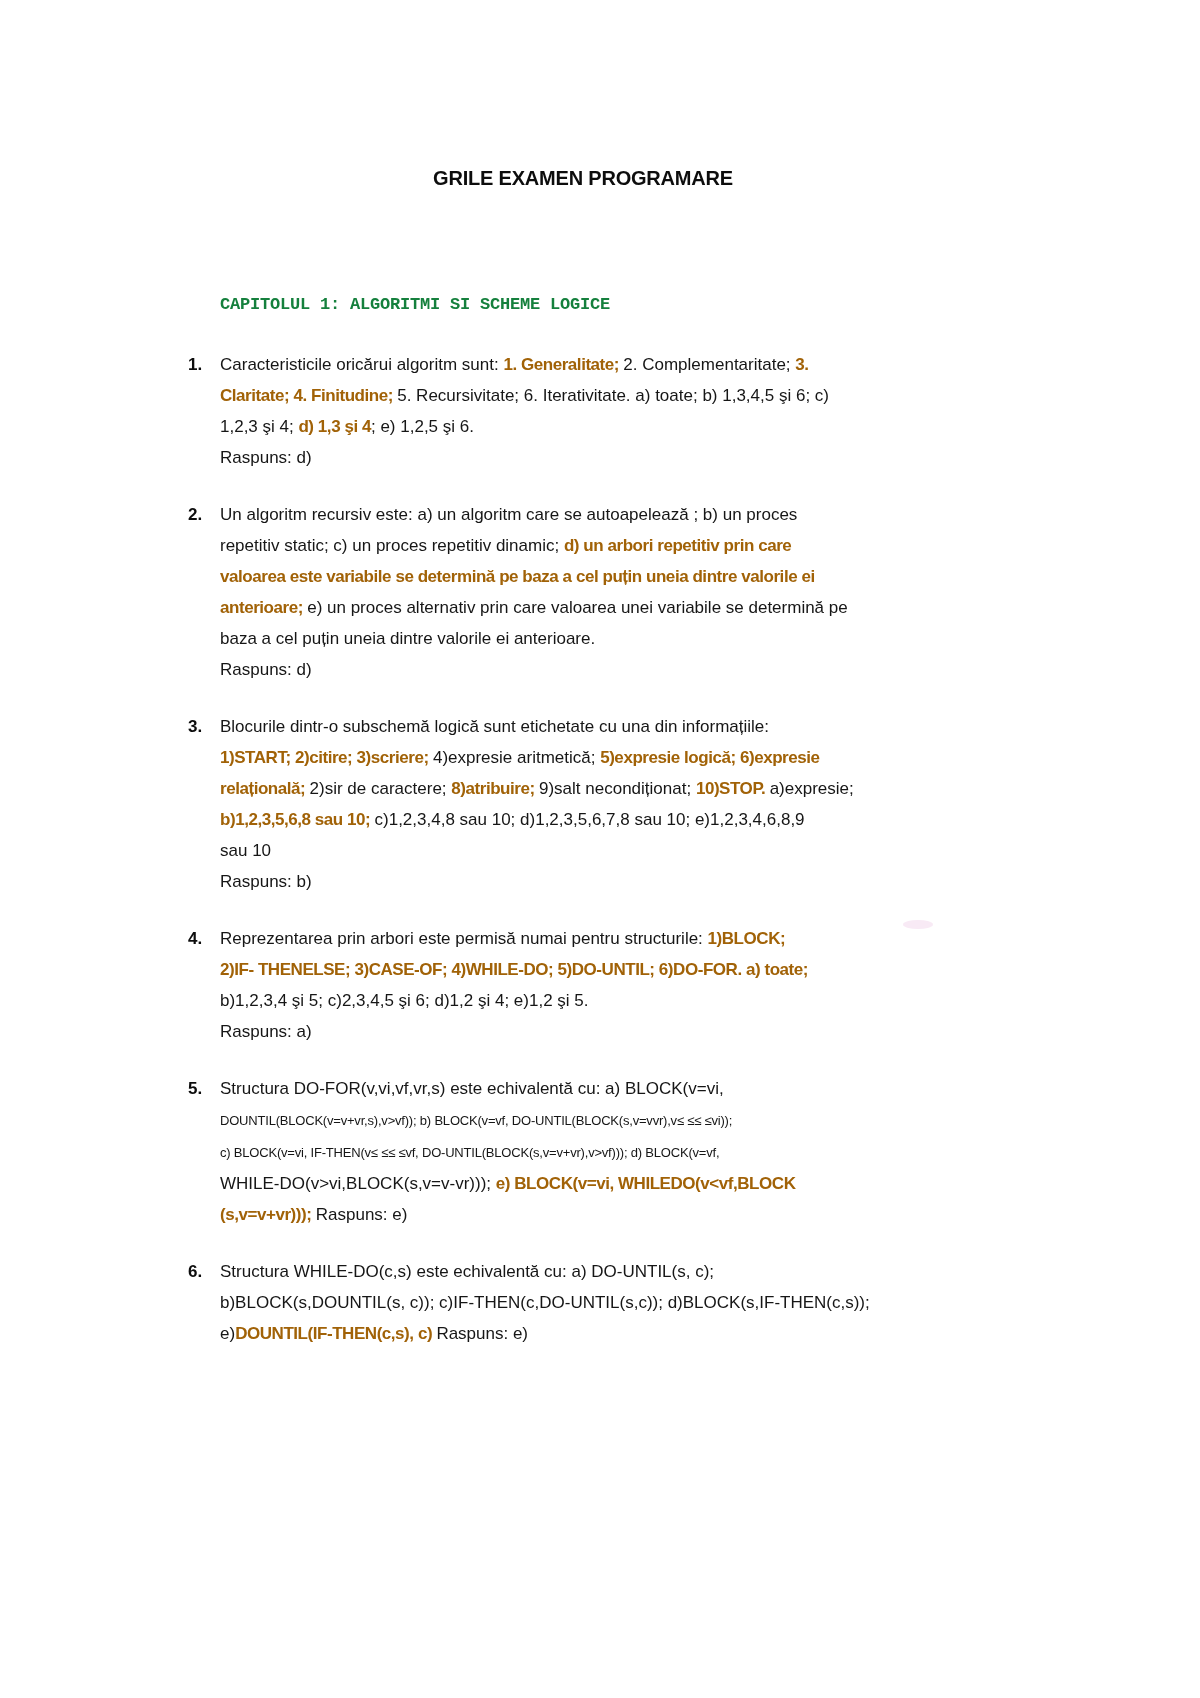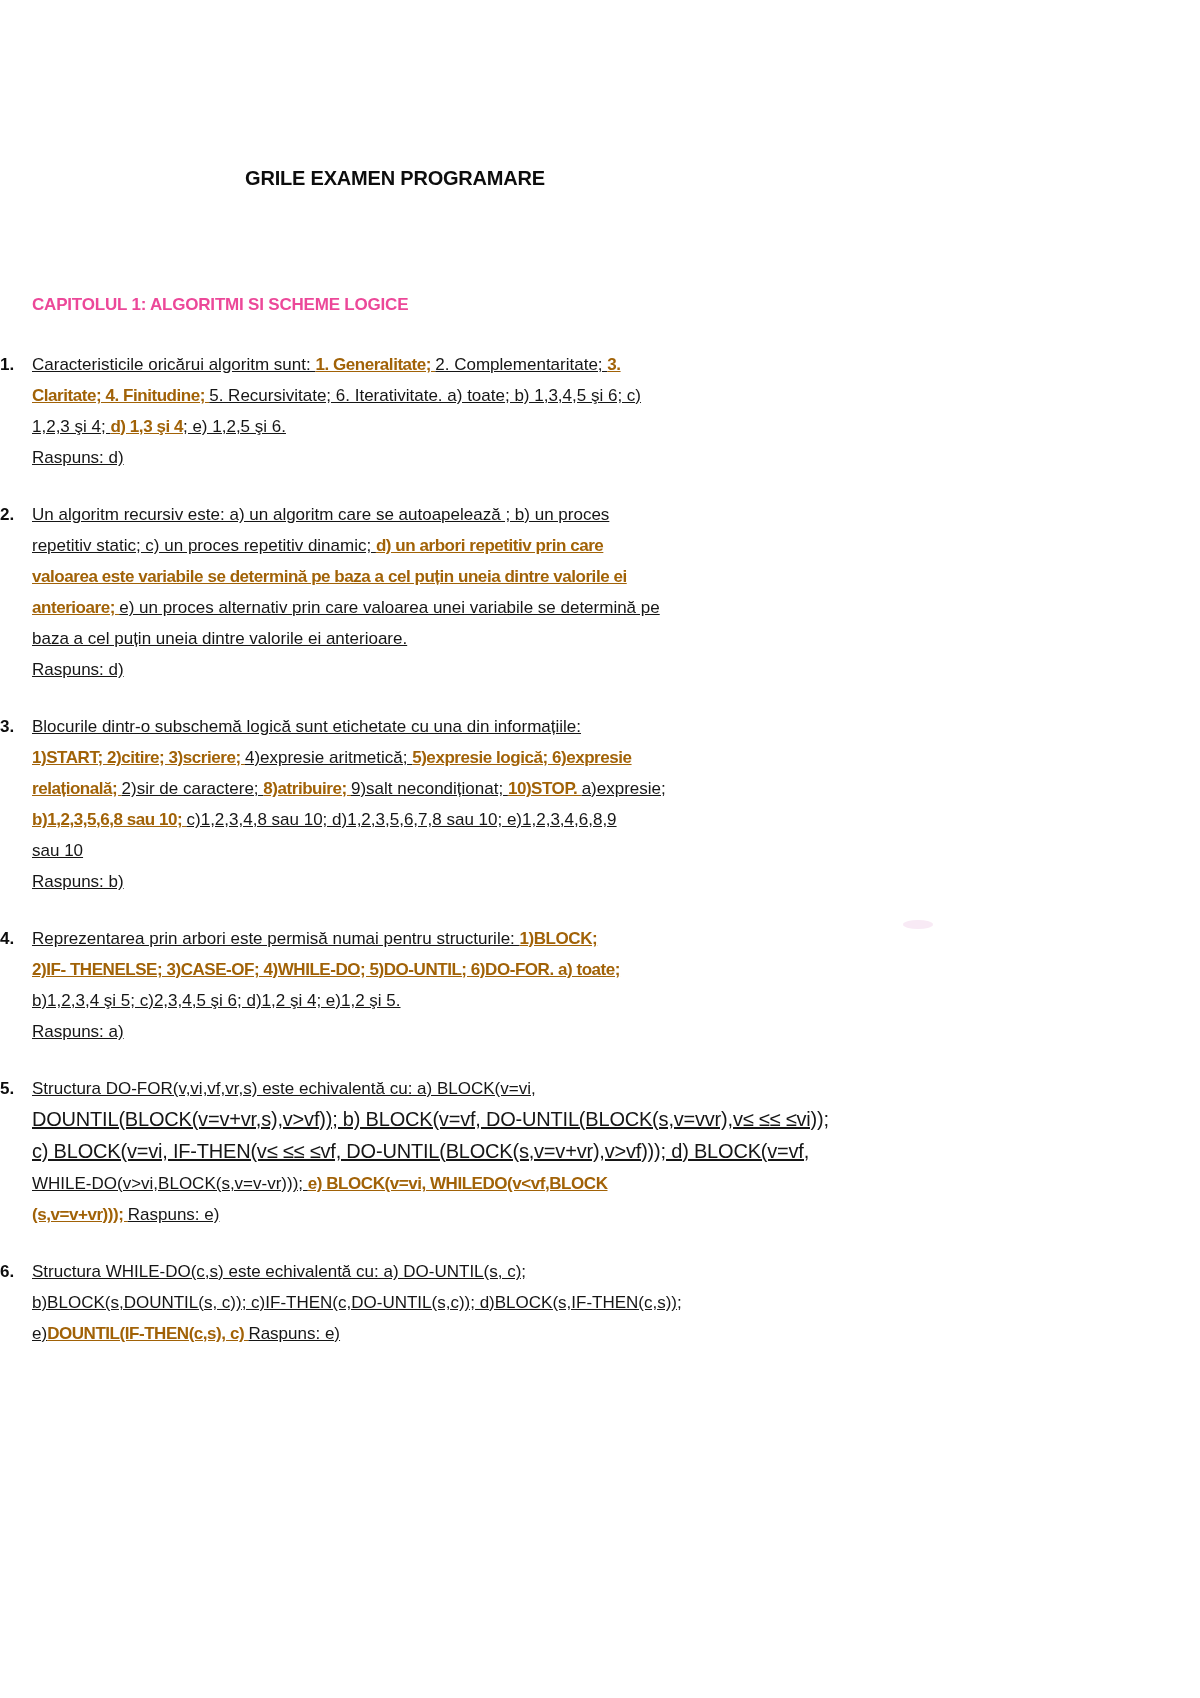--- a/index.html
+++ b/index.html
@@ -4,50 +4,51 @@
 <style>
   html,body{margin:0;padding:0;background:#ffffff;}
   .page{
     position:relative;
     width:1200px;height:1698px;
     background:#ffffff;
     overflow:hidden;
     font-family:"Liberation Sans", sans-serif;
     color:#111111;
   }
-  .content{width:790px;}
+  .content{margin-left:188px;width:790px;}
   .doc-title{
     margin:166px 0 0 0;
     text-align:center;
     font-size:20px;line-height:24px;
     font-weight:bold;letter-spacing:-0.2px;
     color:#0d0d0d;
   }
   .chapter{
     margin:104px 0 0 32px;
     font-size:17px;line-height:22px;
     font-weight:bold;letter-spacing:-0.2px;
-    color:#ec4899;
+    color:#15803d;
+    font-family:Liberation Mono, monospace;
   }
   .questions{margin-top:33px;}
   .q-item{display:flex;margin-bottom:26px;}
   .q-num{
     width:32px;flex:0 0 32px;
     font-weight:bold;font-size:17px;line-height:31px;
     color:#0d0d0d;
   }
   .q-body{flex:1 1 auto;}
   .q-line{
     font-size:17px;line-height:31px;
     white-space:nowrap;
     color:#161616;
   }
-  .seg{white-space:pre;text-decoration:underline;}
+  .seg{white-space:pre;}
   .seg.b{font-weight:bold;letter-spacing:-0.45px;color:#a16207;}
-  .seg.sm{font-size:20px;letter-spacing:-0.2px;}
+  .seg.sm{font-size:13px;letter-spacing:-0.2px;}
   .stray-mark{
     position:absolute;left:903px;top:920px;
     width:30px;height:9px;border-radius:50%;
     background:#f2d8ec;opacity:0.55;
   }
 </style>
 </head>
 <body>
 
 <div class="page">

